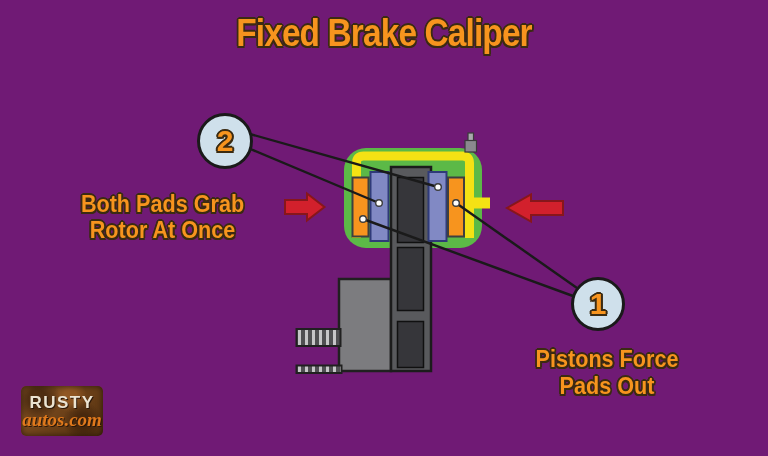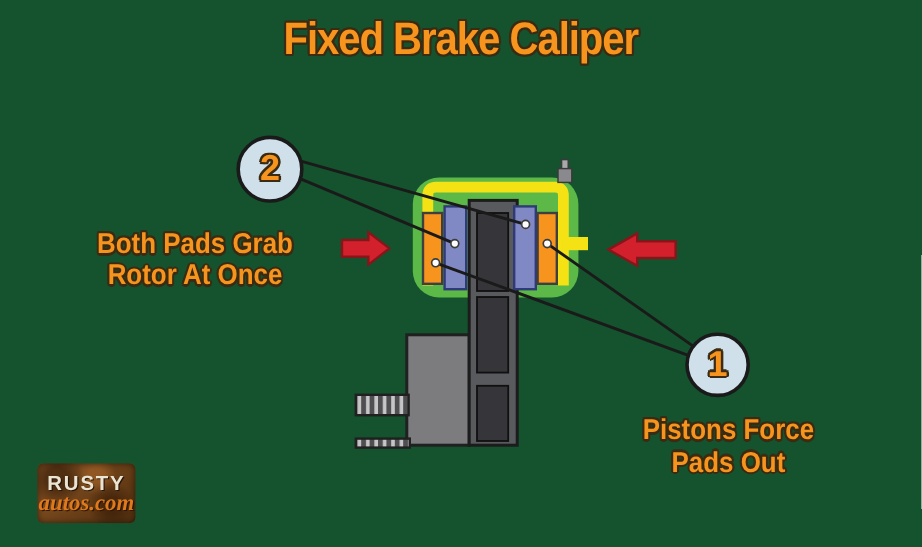--- a/index.html
+++ b/index.html
@@ -1,17 +1,17 @@
 <!DOCTYPE html>
 <html><head>
 <meta charset="utf-8">
 <style>
   html,body{margin:0;padding:0;background:#fff;}
   #stage{
-    position:relative;width:768px;height:456px;background:#14532d;overflow:hidden;
+    position:relative;width:768px;height:456px;background:#701a75;overflow:hidden;
     font-family:"Liberation Sans",sans-serif;
   }
   .outlined{
     color:#F7941E;font-weight:bold;
     text-shadow:
       -2px 0 0 #3B2B12, 2px 0 0 #3B2B12, 0 -2px 0 #3B2B12, 0 2px 0 #3B2B12,
       -1.5px -1.5px 0 #3B2B12, 1.5px -1.5px 0 #3B2B12,
       -1.5px 1.5px 0 #3B2B12, 1.5px 1.5px 0 #3B2B12;
   }
   #title{
@@ -27,21 +27,21 @@
   }
   #callout-2{left:197px;top:113px;width:56px;height:56px;}
   #callout-1{left:571px;top:277px;width:54px;height:54px;}
   .note{
     position:absolute;text-align:center;font-size:24px;line-height:26px;
     transform:scaleX(.9);transform-origin:center;white-space:nowrap;
   }
   #note-left{left:40px;top:191px;width:245px;}
   #note-right{left:492px;top:345px;width:230px;line-height:27px;}
   #logo{
-    position:absolute;left:31px;top:386px;width:82px;height:50px;border-radius:5px;
+    position:absolute;left:21px;top:386px;width:82px;height:50px;border-radius:5px;
     background:
       radial-gradient(circle at 20% 25%, rgba(40,20,5,.55) 0 12%, transparent 30%),
       radial-gradient(circle at 75% 70%, rgba(45,22,6,.5) 0 10%, transparent 28%),
       radial-gradient(circle at 60% 20%, rgba(200,120,50,.35) 0 10%, transparent 26%),
       linear-gradient(135deg,#8a5526 0%,#6b4018 55%,#53300f 100%);
     display:flex;flex-direction:column;align-items:center;justify-content:center;
     box-shadow:inset 0 0 6px rgba(0,0,0,.6);
   }
   #logo-brand{
     color:#ECE4D2;font-weight:bold;font-size:17px;letter-spacing:1.5px;line-height:18px;

